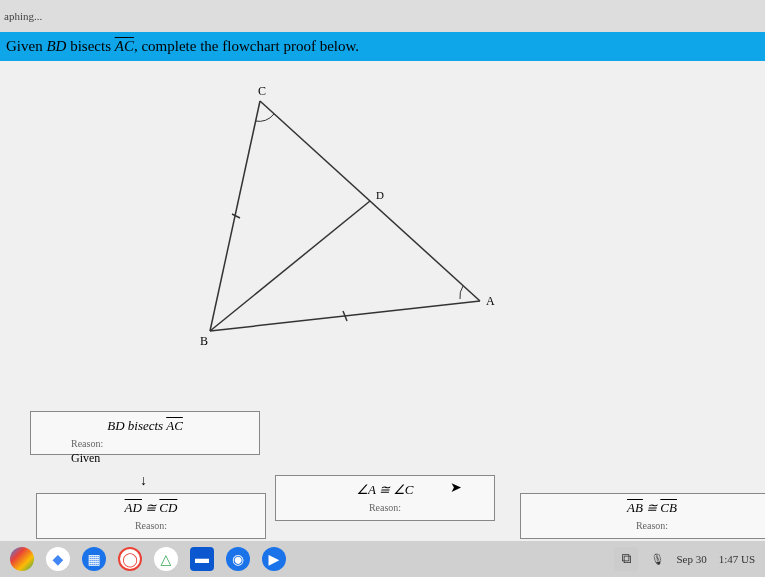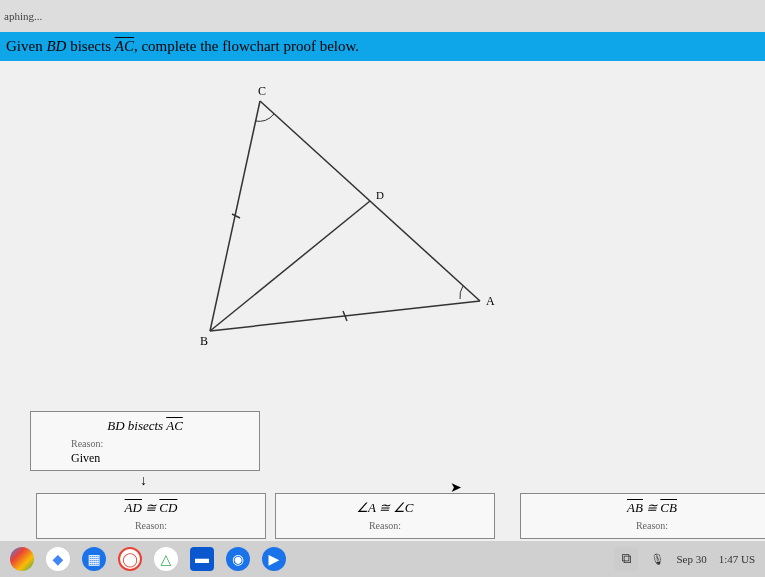--- a/index.html
+++ b/index.html
@@ -52,24 +52,24 @@
       color: #666;
       text-align: left;
       padding-left: 30px;
       margin-bottom: 2px;
     }
     .box .reason-value {
       font-size: 12px;
       text-align: left;
       padding-left: 30px;
     }
-    .box1 { left: 30px; top: 350px; width: 230px; height: 60px; }
+    .box1 { left: 30px; top: 350px; width: 230px; height: 44px; }
     .arrow { position: absolute; left: 140px; top: 412px; font-size: 14px; }
     .box2 { left: 36px; top: 432px; width: 230px; height: 46px; }
-    .box3 { left: 275px; top: 432px; width: 220px; height: 46px; }
+    .box3 { left: 275px; top: 414px; width: 220px; height: 46px; }
     .box4 { left: 520px; top: 432px; width: 264px; height: 46px; }
     .overline { text-decoration: overline; }
     .taskbar {
       position: absolute;
       bottom: 0;
       left: 0;
       right: 0;
       height: 36px;
       background: #d0d0d0;
       display: flex;

